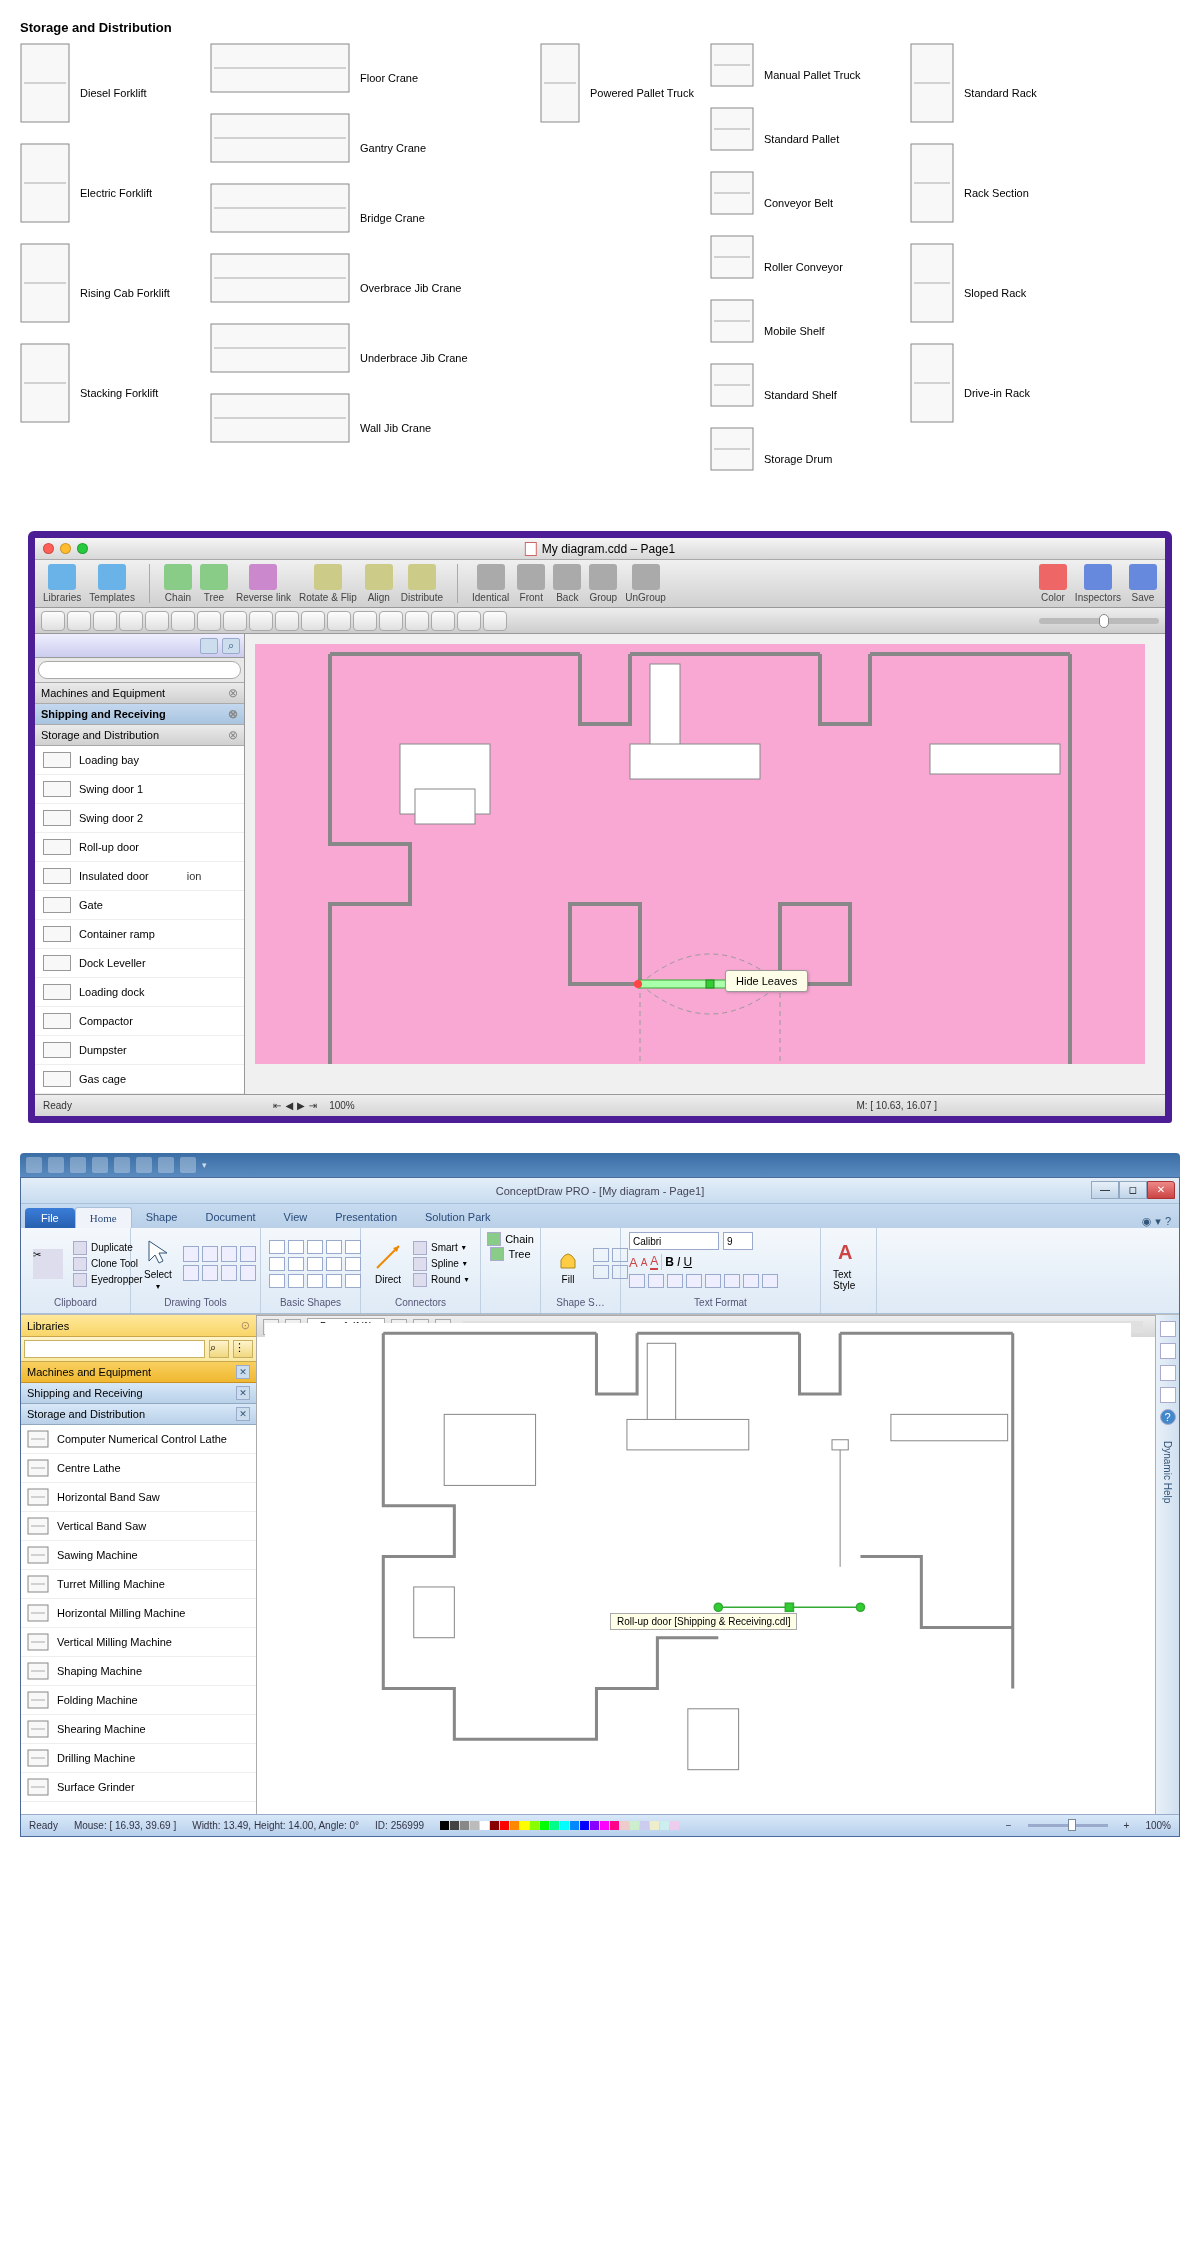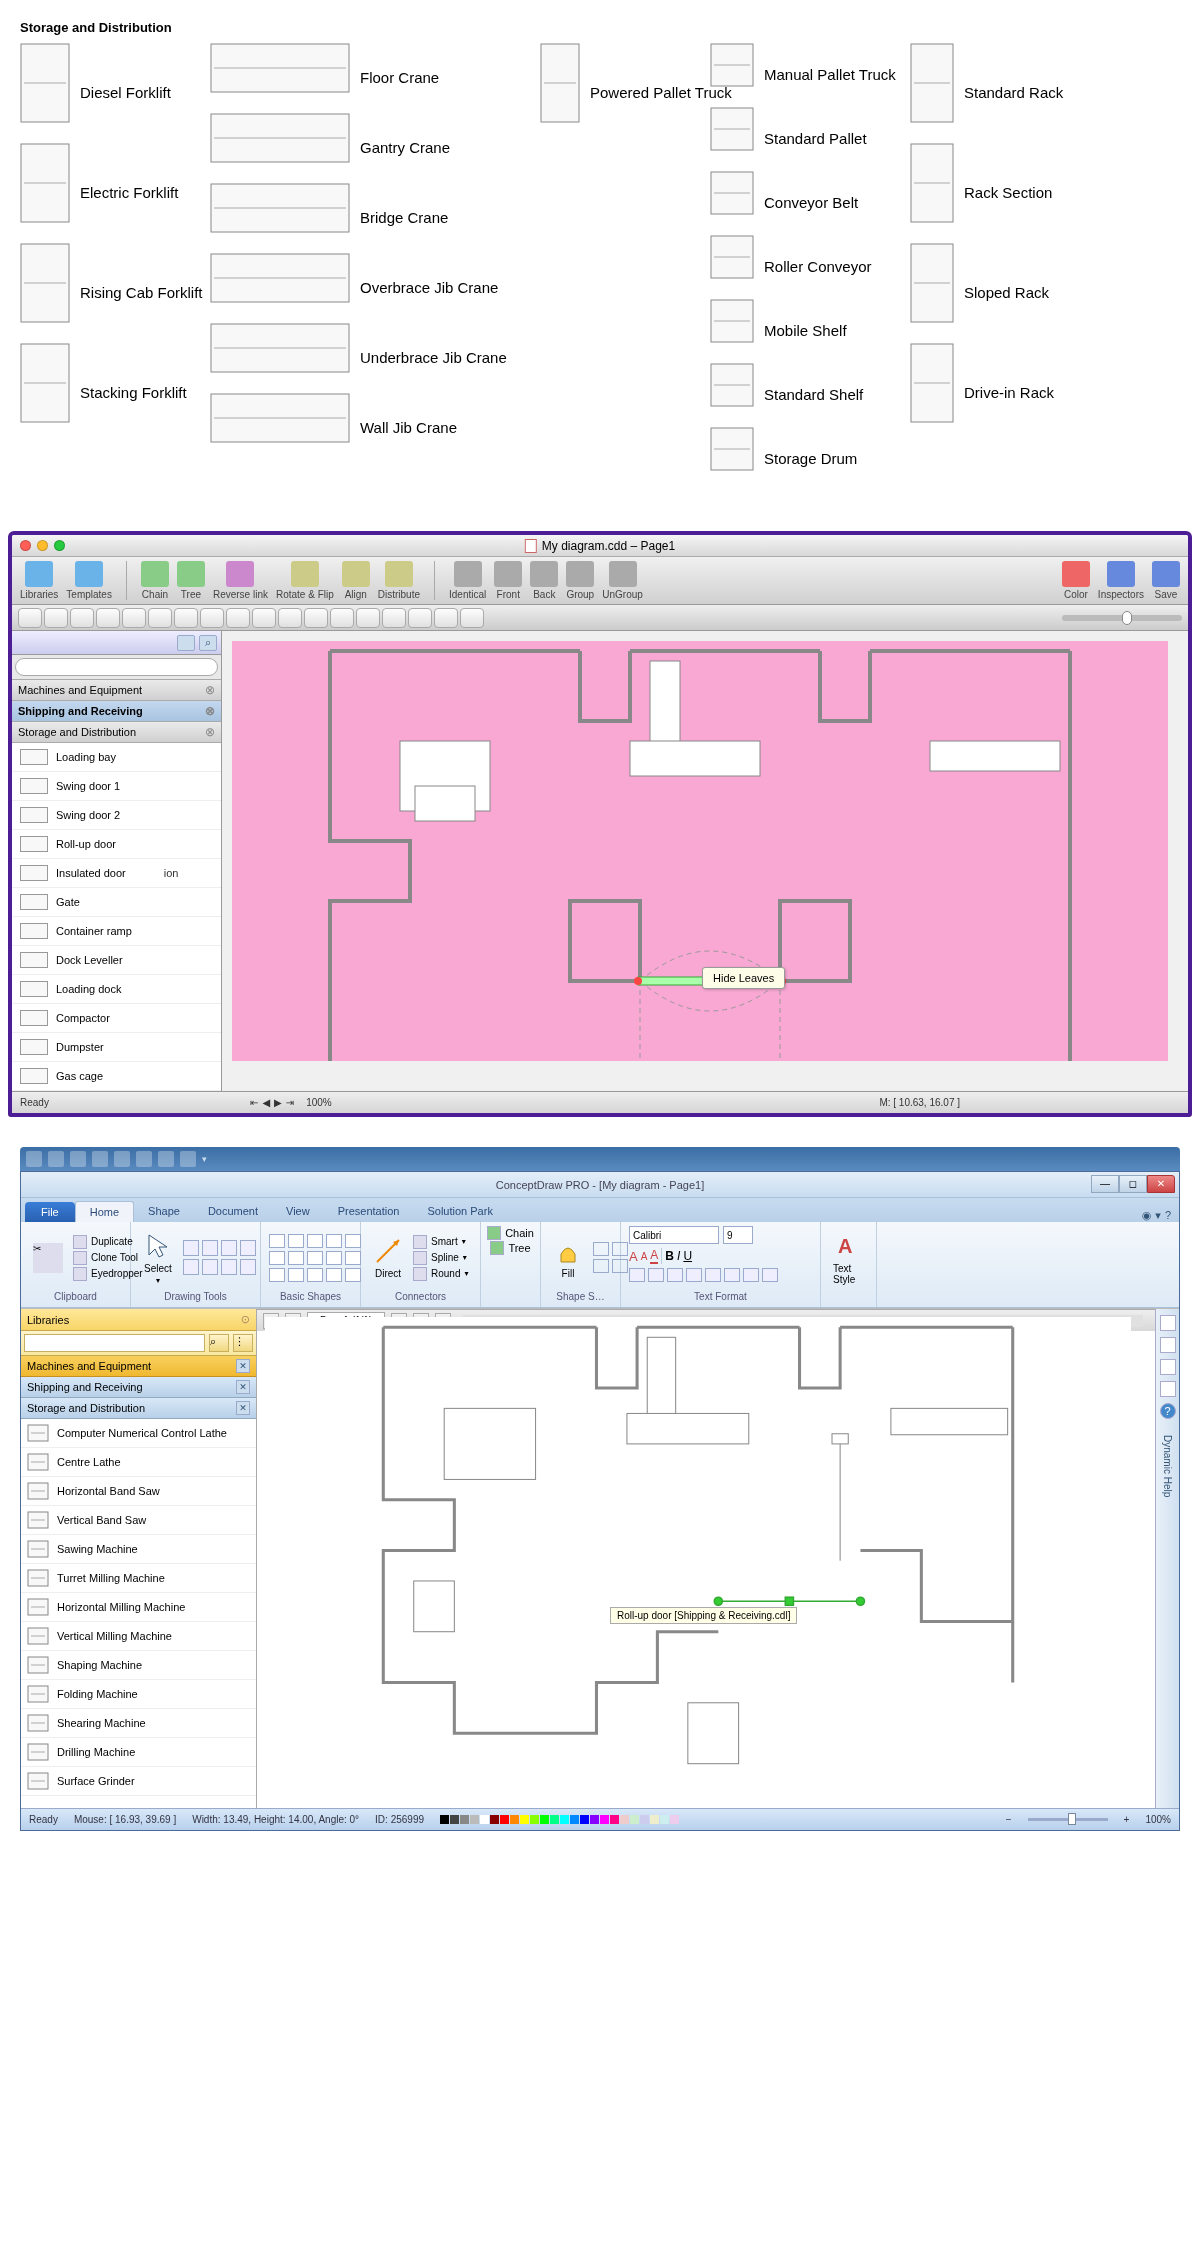--- a/index.html
+++ b/index.html
@@ -6,24 +6,24 @@
 body { font-family: Arial, sans-serif; font-size: 11px; background: #fff; width: 1200px; }
 .page { padding: 20px; }
 
 
 .catalog-title { font-weight: bold; font-size: 13px; margin-bottom: 8px; }
 .catalog-desc { font-size: 11px; margin-bottom: 20px; }
 .catalog { display: flex; gap: 10px; margin-bottom: 30px; }
 .col { display: flex; flex-direction: column; gap: 20px; }
 .stencil { display: flex; align-items: center; gap: 10px; }
 .stencil-icon { display: flex; align-items: center; justify-content: center; }
-.stencil-label { font-size: 15px; white-space: nowrap; margin-top: 19px; }
-
-
-.mac-window { border: 4px solid #4c1d95; border-radius: 6px 6px 3px 3px; margin: 10px 8px 30px; background: #e8e8e8; overflow: hidden; }
+.stencil-label { font-size: 11px; white-space: nowrap; margin-top: 19px; }
+
+
+.mac-window { border: 7px solid #4c1d95; border-radius: 6px 6px 3px 3px; margin: 10px 28px 30px; background: #e8e8e8; overflow: hidden; }
 .mac-titlebar { background: linear-gradient(#f5f5f5, #d8d8d8); height: 22px; display: flex; align-items: center; padding: 0 8px; position: relative; border-bottom: 1px solid #aaa; }
 .mac-lights { display: flex; gap: 6px; }
 .mac-light { width: 11px; height: 11px; border-radius: 50%; border: 1px solid rgba(0,0,0,0.2); }
 .red { background: #ff5f56; } .yellow { background: #ffbd2e; } .green { background: #27c93f; }
 .mac-title { position: absolute; left: 50%; transform: translateX(-50%); font-size: 12px; display: flex; align-items: center; gap: 5px; }
 .mac-title-icon { width: 12px; height: 14px; background: #fff; border: 1px solid #c66; position: relative; }
 .mac-toolbar { background: linear-gradient(#f0f0f0, #d0d0d0); padding: 4px 8px; display: flex; gap: 14px; border-bottom: 1px solid #999; }
 .mac-tool { display: flex; flex-direction: column; align-items: center; gap: 2px; font-size: 10px; color: #444; cursor: pointer; }
 .mac-tool-icon { width: 28px; height: 26px; border-radius: 3px; }
 .mac-tool-group { display: flex; gap: 8px; }
@@ -53,21 +53,21 @@
 .win-qat-icon { width: 16px; height: 16px; background: rgba(255,255,255,0.3); border-radius: 2px; cursor: pointer; }
 .win-outer { border: 1px solid #4a6a9a; background: #cfe0f0; }
 .win-titlebar { background: linear-gradient(#e4eef8,#c8dcf0); height: 26px; display: flex; align-items: center; position: relative; border-bottom: 1px solid #a8c0d8; }
 .win-title { position: absolute; left: 50%; transform: translateX(-50%); font-size: 11px; color: #445; }
 .win-controls { position: absolute; right: 4px; top: 3px; display: flex; }
 .win-ctrl { width: 28px; height: 18px; background: linear-gradient(#e8f0f8,#c0d4e8); border: 1px solid #92a8c0; font-size: 10px; text-align: center; line-height: 16px; cursor: pointer; }
 .win-ctrl.close { background: linear-gradient(#e88,#c44); color: #fff; border-color: #a33; border-radius: 0 3px 0 0; }
 .win-menubar { display: flex; height: 24px; align-items: flex-end; padding-left: 4px; gap: 0; background: linear-gradient(#c8dcf0,#b8d0e8); }
 .win-file-btn { background: linear-gradient(#3a7dd8,#2860b0); color: #fff; padding: 4px 16px; border-radius: 4px 4px 0 0; font-size: 11px; cursor: pointer; }
 .win-tab { padding: 4px 14px; font-size: 11px; color: #2a4a7a; cursor: pointer; }
-.win-tab.active { background: #f0f4fa; border: 1px solid #a8c0d8; border-bottom: none; border-radius: 3px 3px 0 0; }
+.win-tab.active { background: #f0f4fa; border: 1px solid #a8c0d8; border-bottom: none; border-radius: 3px 3px 0 0; font-family: Liberation Serif, serif; }
 .win-help-icons { margin-left: auto; display: flex; gap: 4px; padding-right: 8px; }
 .win-ribbon { background: linear-gradient(#f4f8fc,#deeaf6); border-bottom: 1px solid #a8c0d8; display: flex; height: 86px; }
 .win-ribbon-group { border-right: 1px solid #c0d0e0; padding: 4px 8px 2px; display: flex; flex-direction: column; gap: 2px; }
 .win-ribbon-group-body { flex: 1; display: flex; gap: 6px; align-items: center; }
 .win-ribbon-group-label { text-align: center; font-size: 10px; color: #557; height: 14px; }
 .win-ribbon-btn { display: flex; flex-direction: column; align-items: center; gap: 2px; font-size: 10px; cursor: pointer; padding: 2px 4px; }
 .win-ribbon-btn-icon { width: 30px; height: 30px; }
 .win-ribbon-small { display: flex; flex-direction: column; gap: 2px; font-size: 10px; }
 .win-ribbon-small-item { display: flex; align-items: center; gap: 4px; cursor: pointer; }
 .win-ribbon-small-icon { width: 14px; height: 14px; background: #dde; border: 1px solid #aac; }

